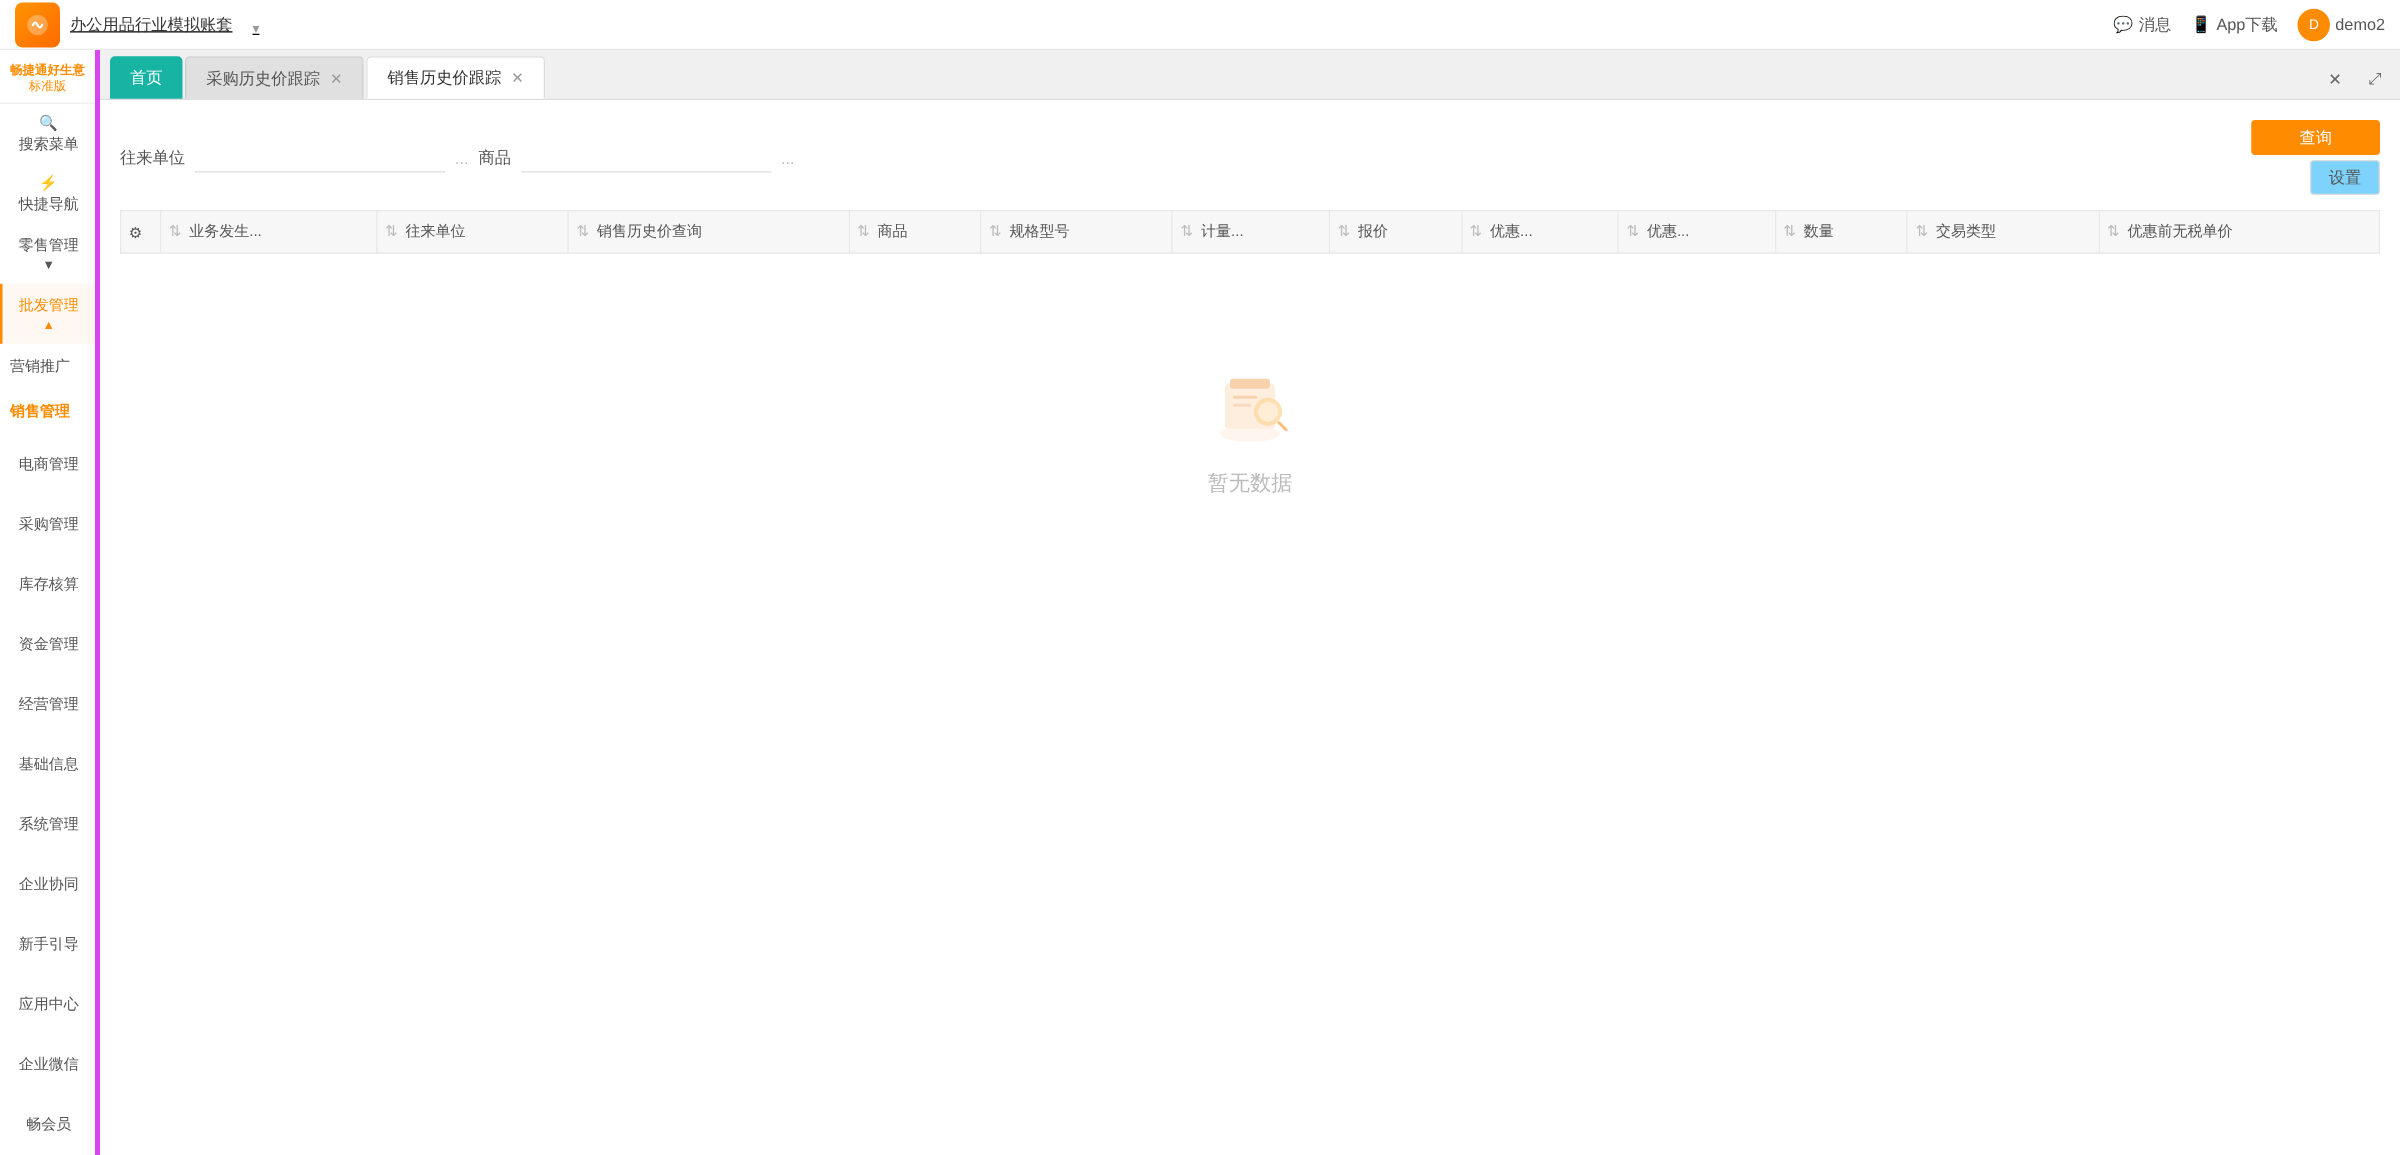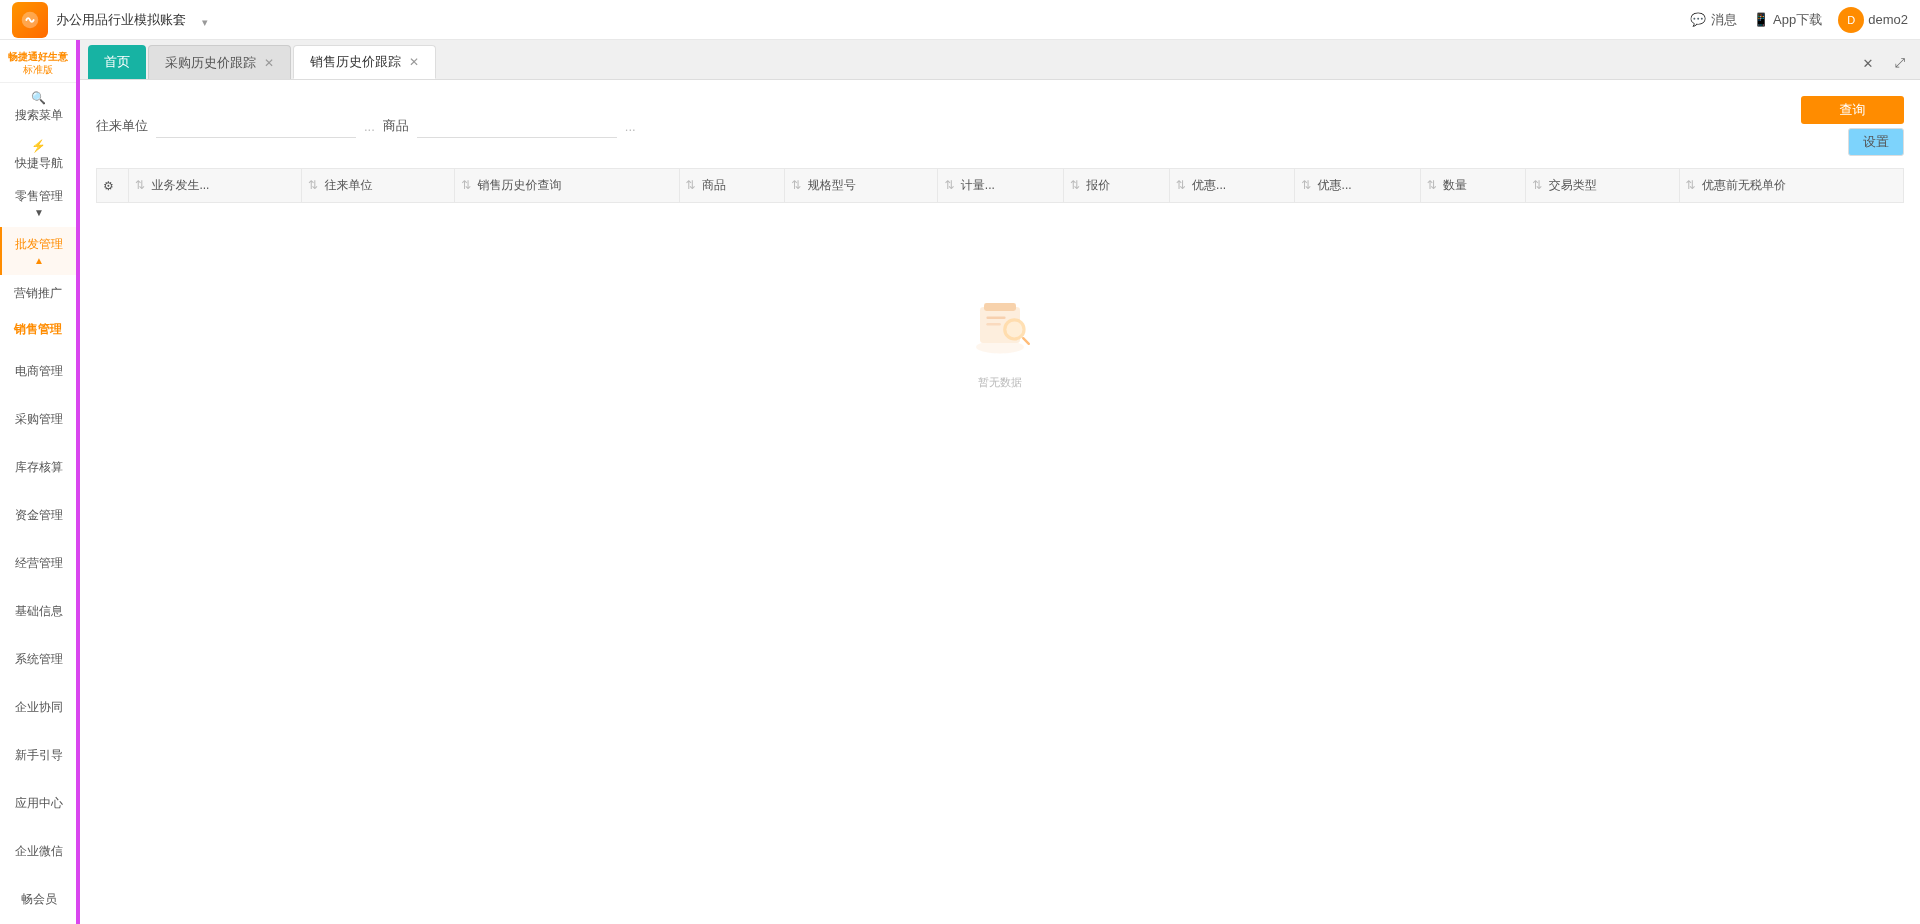--- a/index.html
+++ b/index.html
@@ -14,20 +14,21 @@
       align-items: center;
       padding: 0 12px;
       gap: 8px;
       flex-shrink: 0;
     }
     .topbar-title-area {
       display: flex;
       align-items: flex-end;
       gap: 16px;
       flex: 1;
+      text-decoration: underline;
     }
     .topbar-right {
       display: flex;
       align-items: center;
       gap: 16px;
       color: #555;
       font-size: 13px;
     }
     .topbar-right-item {
       display: flex;
@@ -77,21 +78,21 @@
       gap: 2px;
       transition: background 0.2s;
       border-left: 2px solid transparent;
     }
     .sidebar-item.active { background: #fff8f2; color: #ff8c00; border-left-color: #ff8c00; }
     .sidebar-item .arrow { font-size: 10px; color: inherit; }
     .sidebar-sub-item {
       height: 36px;
       display: flex;
       align-items: center;
-      justify-content: center;
+      justify-content: flex-start;
       cursor: pointer;
       color: #555;
       font-size: 12px;
       padding: 0 8px;
     }
     .sidebar-sub-item.active { color: #ff8c00; font-weight: 700; }
 
     
     .content-area {
       flex: 1;
@@ -348,21 +349,21 @@
       padding: 80px 0;
       color: #bbb;
     }
     .empty-icon {
       width: 80px;
       height: 80px;
       margin-bottom: 12px;
       opacity: 0.7;
     }
     .empty-text {
-      font-size: 11px;
+      font-size: 17px;
       color: #bbb;
     }
 
     
     .logo-mark {
       width: 36px;
       height: 36px;
       background: linear-gradient(135deg, #ff9500, #ff6a00);
       border-radius: 6px;
       display: flex;

